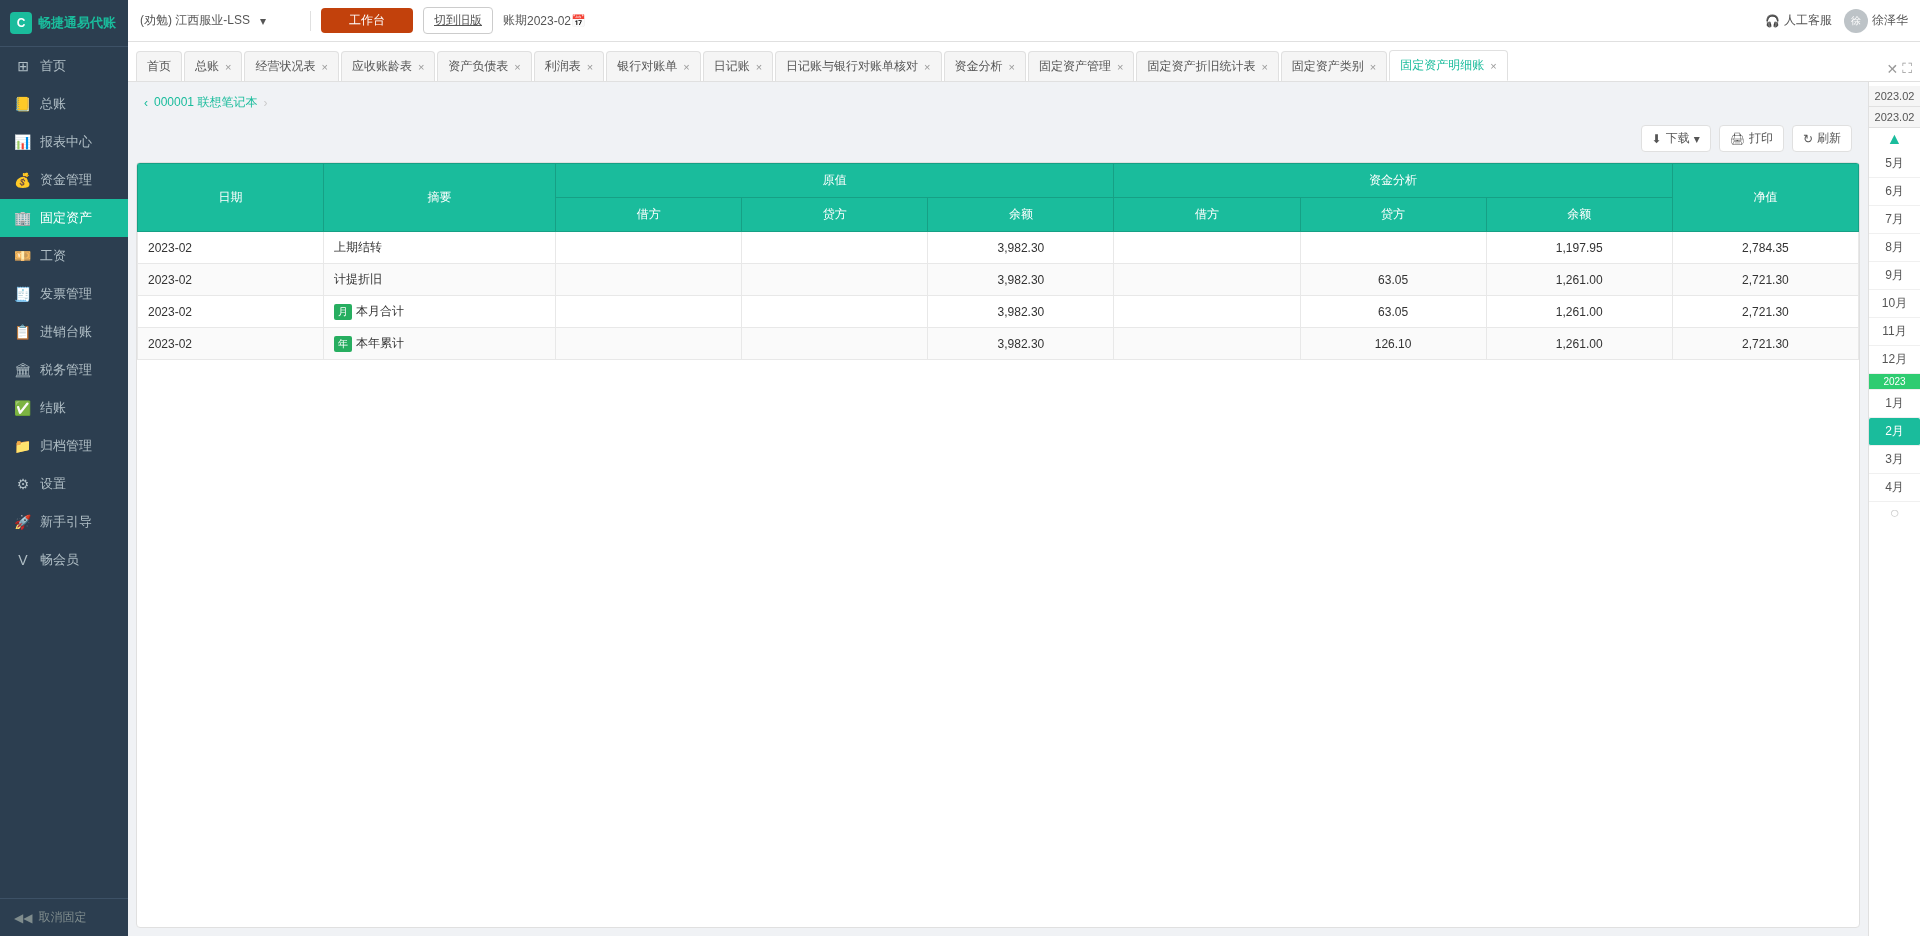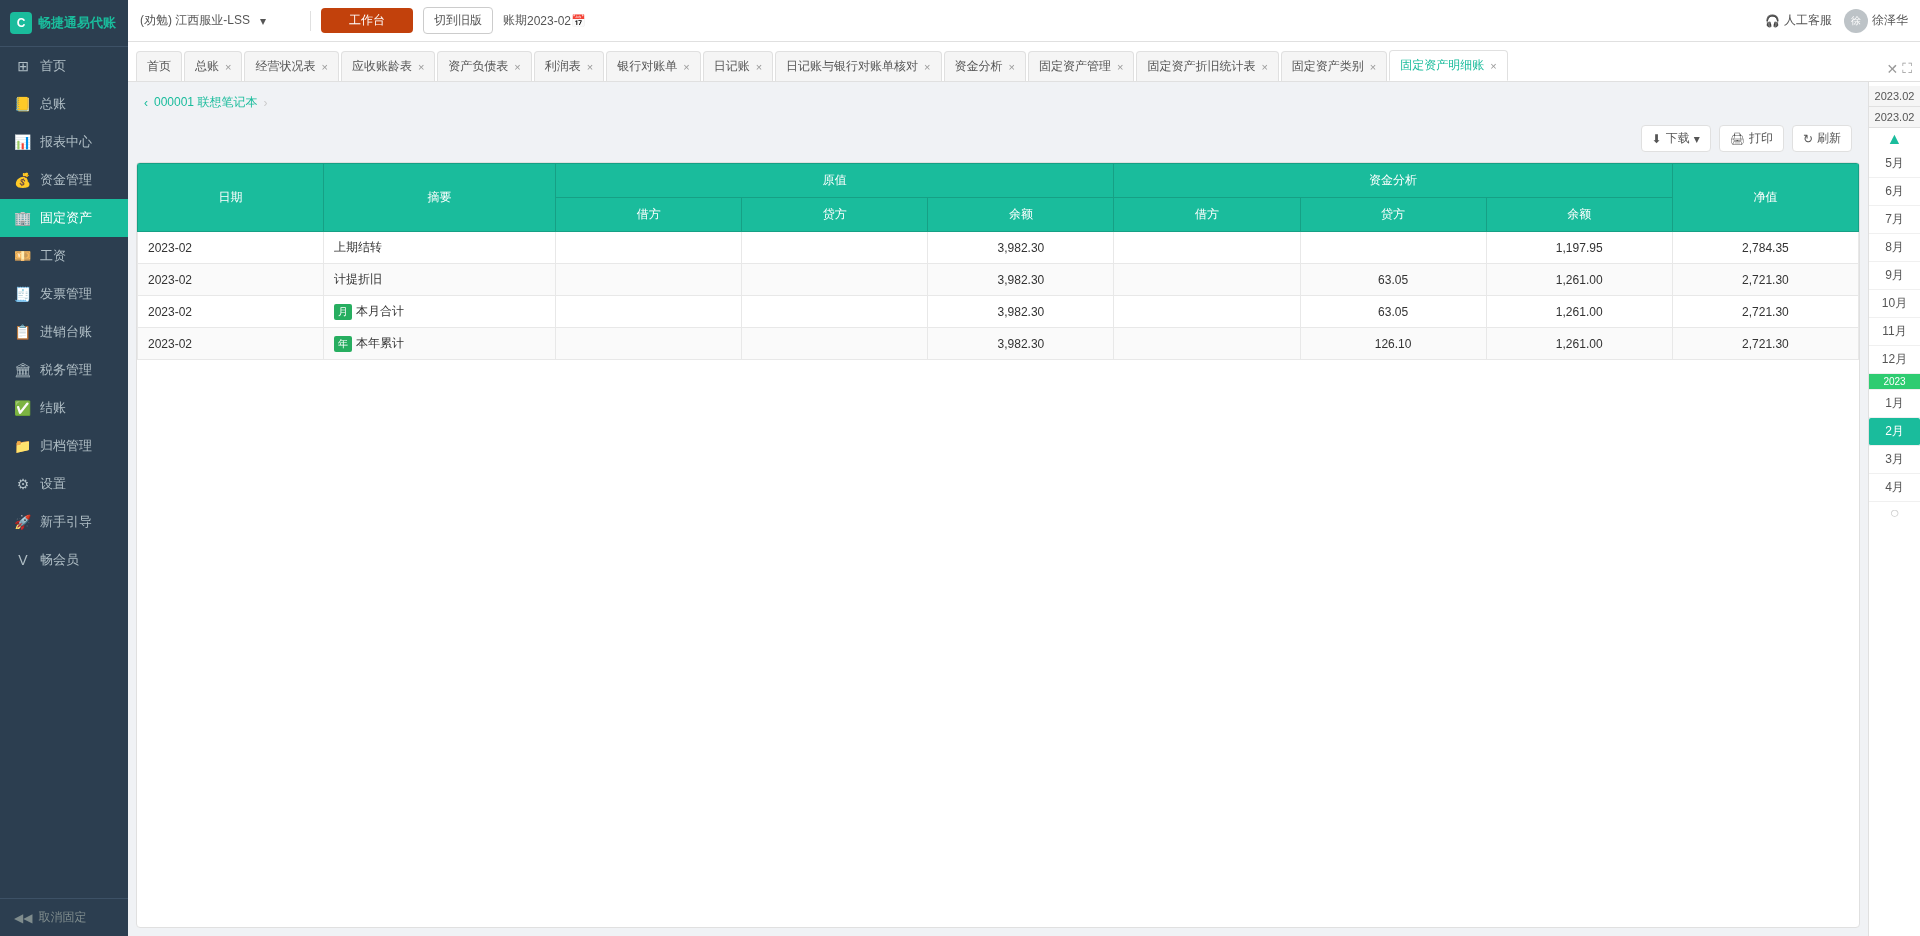--- a/index.html
+++ b/index.html
@@ -92,20 +92,21 @@
       font-size: 12px;
     }
     .btn-switch {
       border: 1px solid #ccc;
       background: white;
       color: #555;
       border-radius: 4px;
       padding: 4px 10px;
       cursor: pointer;
       font-size: 12px;
+      text-decoration: underline;
     }
     .topbar-period {
       color: #555;
       font-size: 12px;
       display: flex;
       align-items: center;
     }
     .topbar-right {
       margin-left: auto;
       display: flex;

